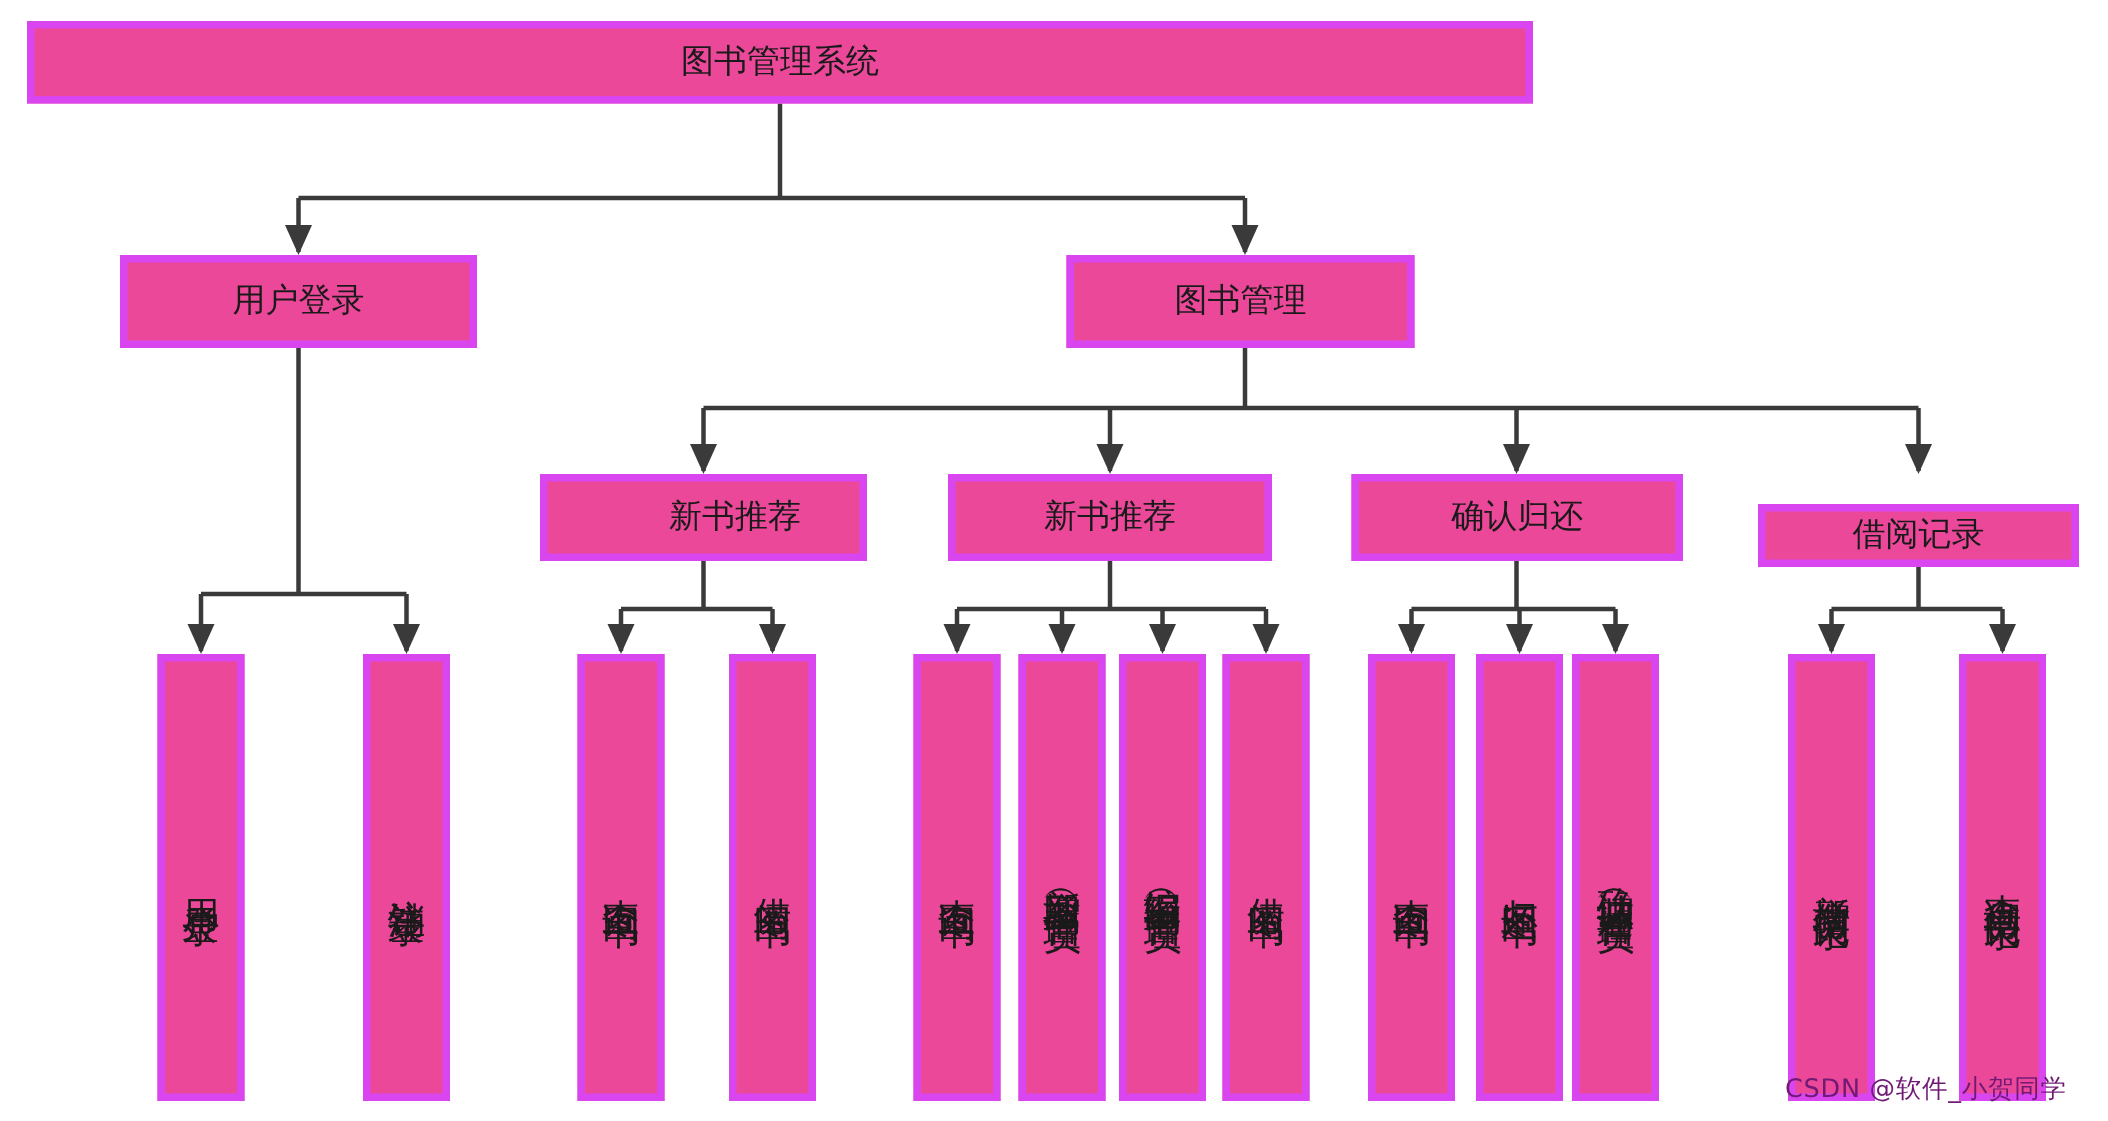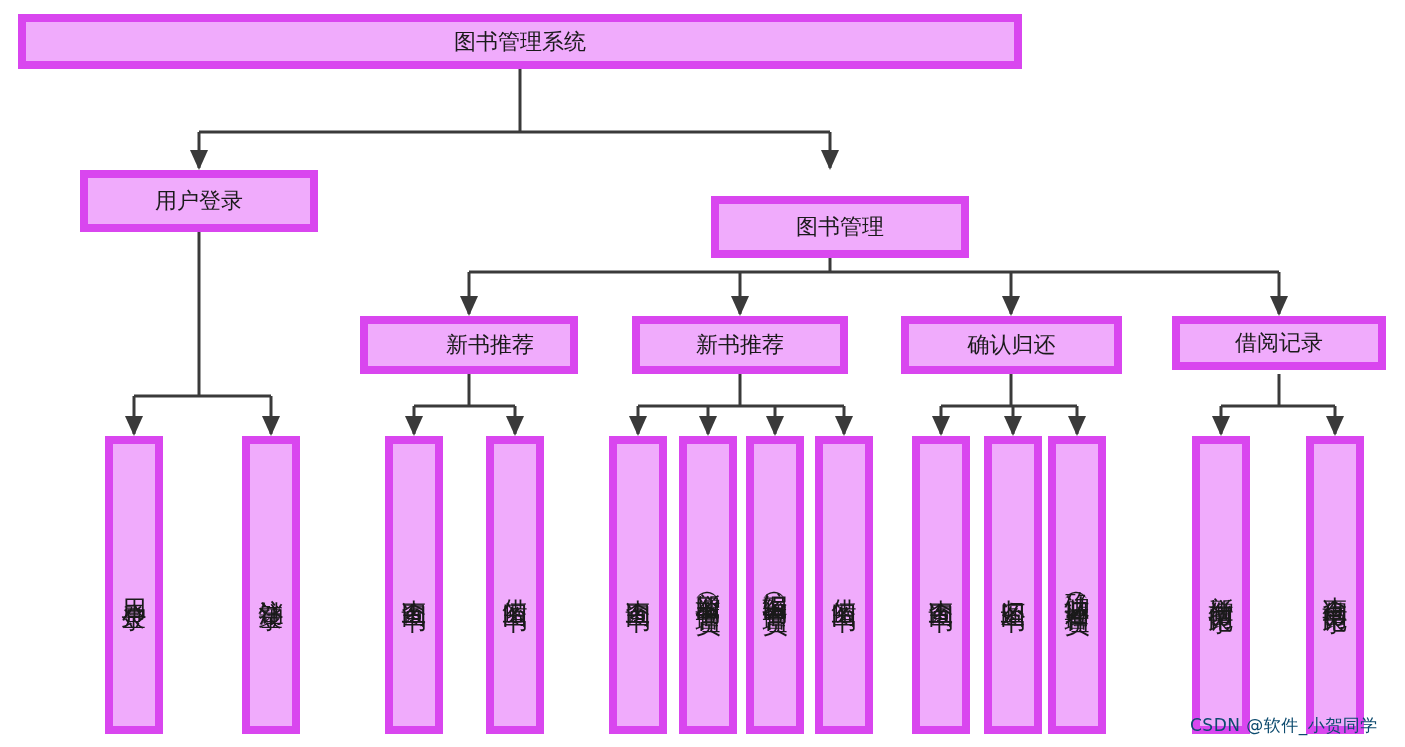--- a/index.html
+++ b/index.html
@@ -20,22 +20,22 @@
   #edges {
     position: absolute;
     left: 0;
     top: 0;
     width: 1405px;
     height: 747px;
   }
   .node {
     position: absolute;
     box-sizing: border-box;
-    background: #f0abfc;
-    border: 8px solid #d946ef;
+    background: #ec4899;
+    border: 5px solid #d946ef;
     display: flex;
     align-items: center;
     justify-content: center;
     color: #1a1a1a;
   }
   .node .label {
     display: block;
     text-align: center;
     line-height: 1.18;
     white-space: nowrap;
@@ -52,21 +52,21 @@
     text-orientation: upright;
     font-size: 25px;
     letter-spacing: 3px;
     line-height: 1;
   }
   .watermark {
     position: absolute;
     left: 1190px;
     top: 714px;
     font-size: 17px;
-    color: #0c4a6e;
+    color: #701a75;
     white-space: nowrap;
     letter-spacing: 0.5px;
   }
 </style>
 </head>
 <body>
 
 <div id="canvas">
   <svg id="edges" viewBox="0 0 1405 747" xmlns="http://www.w3.org/2000/svg">
       <line x1="520" y1="69" x2="520" y2="132" stroke="#3a3a3a" stroke-width="3"></line>
@@ -122,33 +122,33 @@
       <line x1="1335" y1="406" x2="1335" y2="434" stroke="#3a3a3a" stroke-width="3"></line>
       <polygon points="1326,416 1344,416 1335,436" fill="#3a3a3a"></polygon>
     </svg>
   <div id="nodes">
       <div class="node horizontal" style="left: 18px; top: 14px; width: 1004px; height: 55px;">
         <span class="label">图书管理系统</span>
       </div>
       <div class="node horizontal" style="left: 80px; top: 170px; width: 238px; height: 62px;">
         <span class="label">用户登录</span>
       </div>
-      <div class="node horizontal" style="left: 711px; top: 170px; width: 258px; height: 62px; margin-top: 26px;">
+      <div class="node horizontal" style="left: 711px; top: 170px; width: 232px; height: 62px;">
         <span class="label">图书管理</span>
       </div>
       <div class="node horizontal" style="left: 360px; top: 316px; width: 218px; height: 58px; padding-left: 42px;">
         <span class="label">新书推荐</span>
       </div>
       <div class="node horizontal" style="left: 632px; top: 316px; width: 216px; height: 58px;">
         <span class="label">新书推荐</span>
       </div>
       <div class="node horizontal" style="left: 901px; top: 316px; width: 221px; height: 58px;">
         <span class="label">确认归还</span>
       </div>
-      <div class="node horizontal" style="left: 1172px; top: 316px; width: 214px; height: 54px;">
+      <div class="node horizontal" style="left: 1172px; top: 336px; width: 214px; height: 42px;">
         <span class="label">借阅记录</span>
       </div>
       <div class="node vertical" style="left: 105px; top: 436px; width: 58px; height: 298px;">
         <span class="label">用户登录</span>
       </div>
       <div class="node vertical" style="left: 242px; top: 436px; width: 58px; height: 298px;">
         <span class="label">注销登录</span>
       </div>
       <div class="node vertical" style="left: 385px; top: 436px; width: 58px; height: 298px;">
         <span class="label">查询图书</span>

